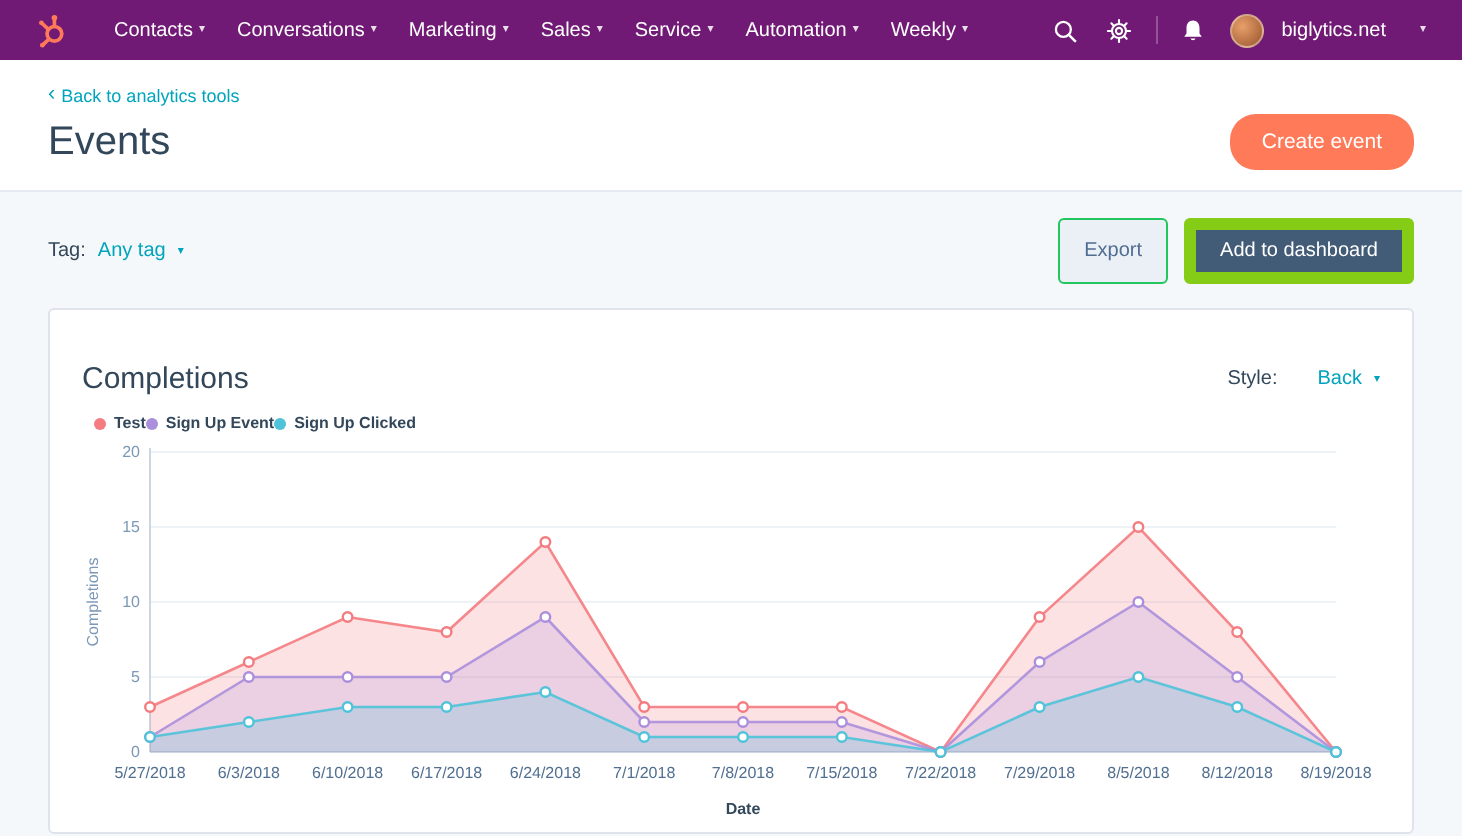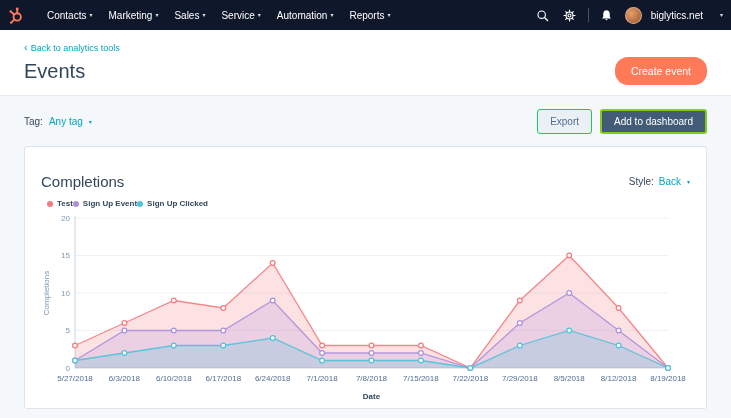--- a/index.html
+++ b/index.html
@@ -2,21 +2,21 @@
 <html><head>
 <meta charset="utf-8">
 <style>
   * { margin:0; padding:0; box-sizing:border-box; }
   html,body { width:731px; height:418px; }
   body {
     font-family:"Liberation Sans", sans-serif;
     background:#f5f8fa; color:#33475b; overflow:hidden;
   }
   
-  .topnav { height:30px; background:#0f172a; display:flex; align-items:center; padding:0 8px; color:#fff; }
+  .topnav { height:30px; background:#701a75; display:flex; align-items:center; padding:0 18px; color:#fff; }
   .logo { display:flex; align-items:center; margin-right:14px; cursor:pointer; }
   .nav-items { display:flex; align-items:center; }
   .nav-item { display:flex; align-items:center; height:30px; padding:0 8px; font-size:10px; white-space:nowrap; cursor:pointer; }
   .caret { font-size:6px; line-height:1; margin-left:3px; opacity:.85; }
   .nav-right { margin-left:auto; display:flex; align-items:center; gap:9px; }
   .icon-btn { display:flex; align-items:center; justify-content:center; width:18px; height:18px; cursor:pointer; }
   .nav-divider { width:1px; height:14px; background:rgba(255,255,255,.25); }
   .avatar { width:17px; height:17px; border-radius:50%; border:1px solid rgba(255,255,255,.4);
             background:radial-gradient(circle at 35% 35%, #e8a06b, #96522a); cursor:pointer; }
   .account { display:flex; align-items:center; gap:14px; font-size:10px; cursor:pointer; }
@@ -31,27 +31,27 @@
   .dropdown { color:#00a4bd; display:inline-flex; align-items:center; gap:3px; cursor:pointer; white-space:nowrap; }
   .dropdown .caret { opacity:1; color:#00a4bd; }
   .gap-l { margin-left:10px; }
   .btn-primary { margin-left:auto; background:#ff7a59; color:#fff; border:none; border-radius:13px;
                  font-family:inherit; font-size:10.5px; padding:8px 16px; cursor:pointer; }
   
   .toolbar { display:flex; align-items:center; gap:6px; padding:13px 24px 12px; font-size:10px; }
   .toolbar-right { margin-left:auto; display:flex; gap:8px; }
   .btn-secondary { background:#eaf0f6; border:1px solid #22c55e; color:#506e91; border-radius:3px;
                    font-family:inherit; font-size:10px; padding:5px 12px; cursor:pointer; }
-  .btn-dark { background:#425b76; border:2px solid #84cc16; color:#fff; border-radius:3px;
+  .btn-dark { background:#425b76; border:6px solid #84cc16; color:#fff; border-radius:3px;
               font-family:inherit; font-size:10px; padding:5px 12px; cursor:pointer; }
   
   .card { margin:0 24px; background:#fff; border:1px solid #dfe3eb; border-radius:3px; padding:26px 16px 2px; height:263px; }
   .card-head { display:flex; align-items:center; }
   .card-title { font-size:15px; font-weight:400; color:#33475b; }
-  .style-select { margin-left:auto; display:flex; align-items:center; gap:5px; font-size:10px; }
+  .style-select { margin-left:auto; display:flex; align-items:center; gap:20px; font-size:10px; }
   .legend { display:flex; align-items:center; margin:9px 0 2px 6px; }
   .legend-item { display:flex; align-items:center; gap:4px; font-size:8px; font-weight:bold; color:#33475b; cursor:pointer; }
   .legend-dot { width:6px; height:6px; border-radius:50%; background:#ccc; }
   svg { font-family:inherit; display:block; }
   .tick { font-size:8px; fill:#7c98b6; }
   .xtick { font-size:8px; fill:#516f90; }
   .axis-label { font-size:8px; fill:#7c98b6; }
   .axis-label.b { fill:#33475b; font-weight:bold; }
 </style>
 </head>
@@ -70,37 +70,41 @@
       <circle cx="4.5" cy="22" r="1.7" fill="#ff7a59"></circle>
       <circle cx="3.8" cy="6.2" r="1.7" fill="#ff7a59"></circle>
     </svg>
   </div>
   <div class="nav-items">
     <div class="nav-item">
       <span>Contacts</span>
       <span class="caret">▾</span>
     </div>
     <div class="nav-item">
+      <span>Conversations</span>
+      <span class="caret">▾</span>
+    </div>
+    <div class="nav-item">
       <span>Marketing</span>
       <span class="caret">▾</span>
     </div>
     <div class="nav-item">
       <span>Sales</span>
       <span class="caret">▾</span>
     </div>
     <div class="nav-item">
       <span>Service</span>
       <span class="caret">▾</span>
     </div>
     <div class="nav-item">
       <span>Automation</span>
       <span class="caret">▾</span>
     </div>
     <div class="nav-item">
-      <span>Reports</span>
+      <span>Weekly</span>
       <span class="caret">▾</span>
     </div>
   </div>
   <div class="nav-right">
     <div class="icon-btn">
       <svg width="13" height="13" viewBox="0 0 16 16">
         <circle cx="7" cy="7" r="4.6" fill="none" stroke="#fff" stroke-width="1.4"></circle>
         <line x1="10.4" y1="10.4" x2="14.2" y2="14.2" stroke="#fff" stroke-width="1.6" stroke-linecap="round"></line>
       </svg>
     </div>

